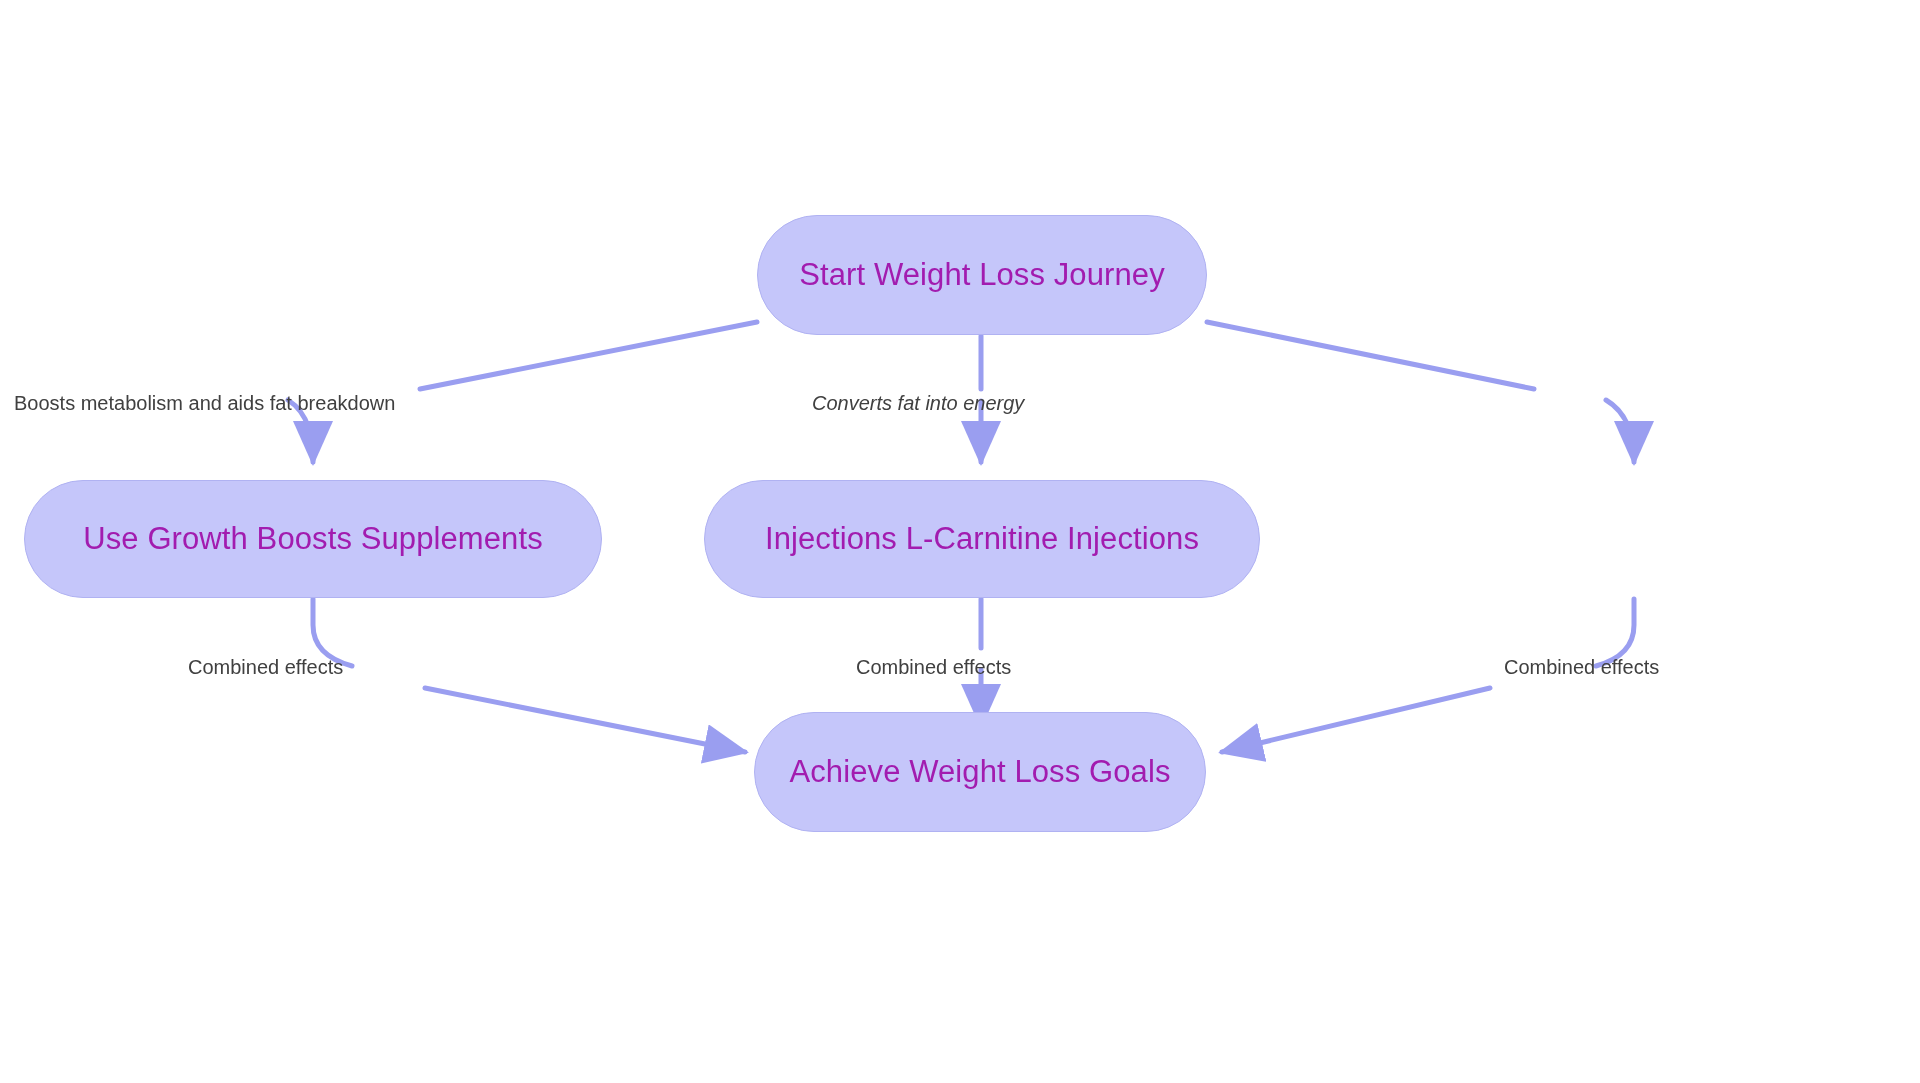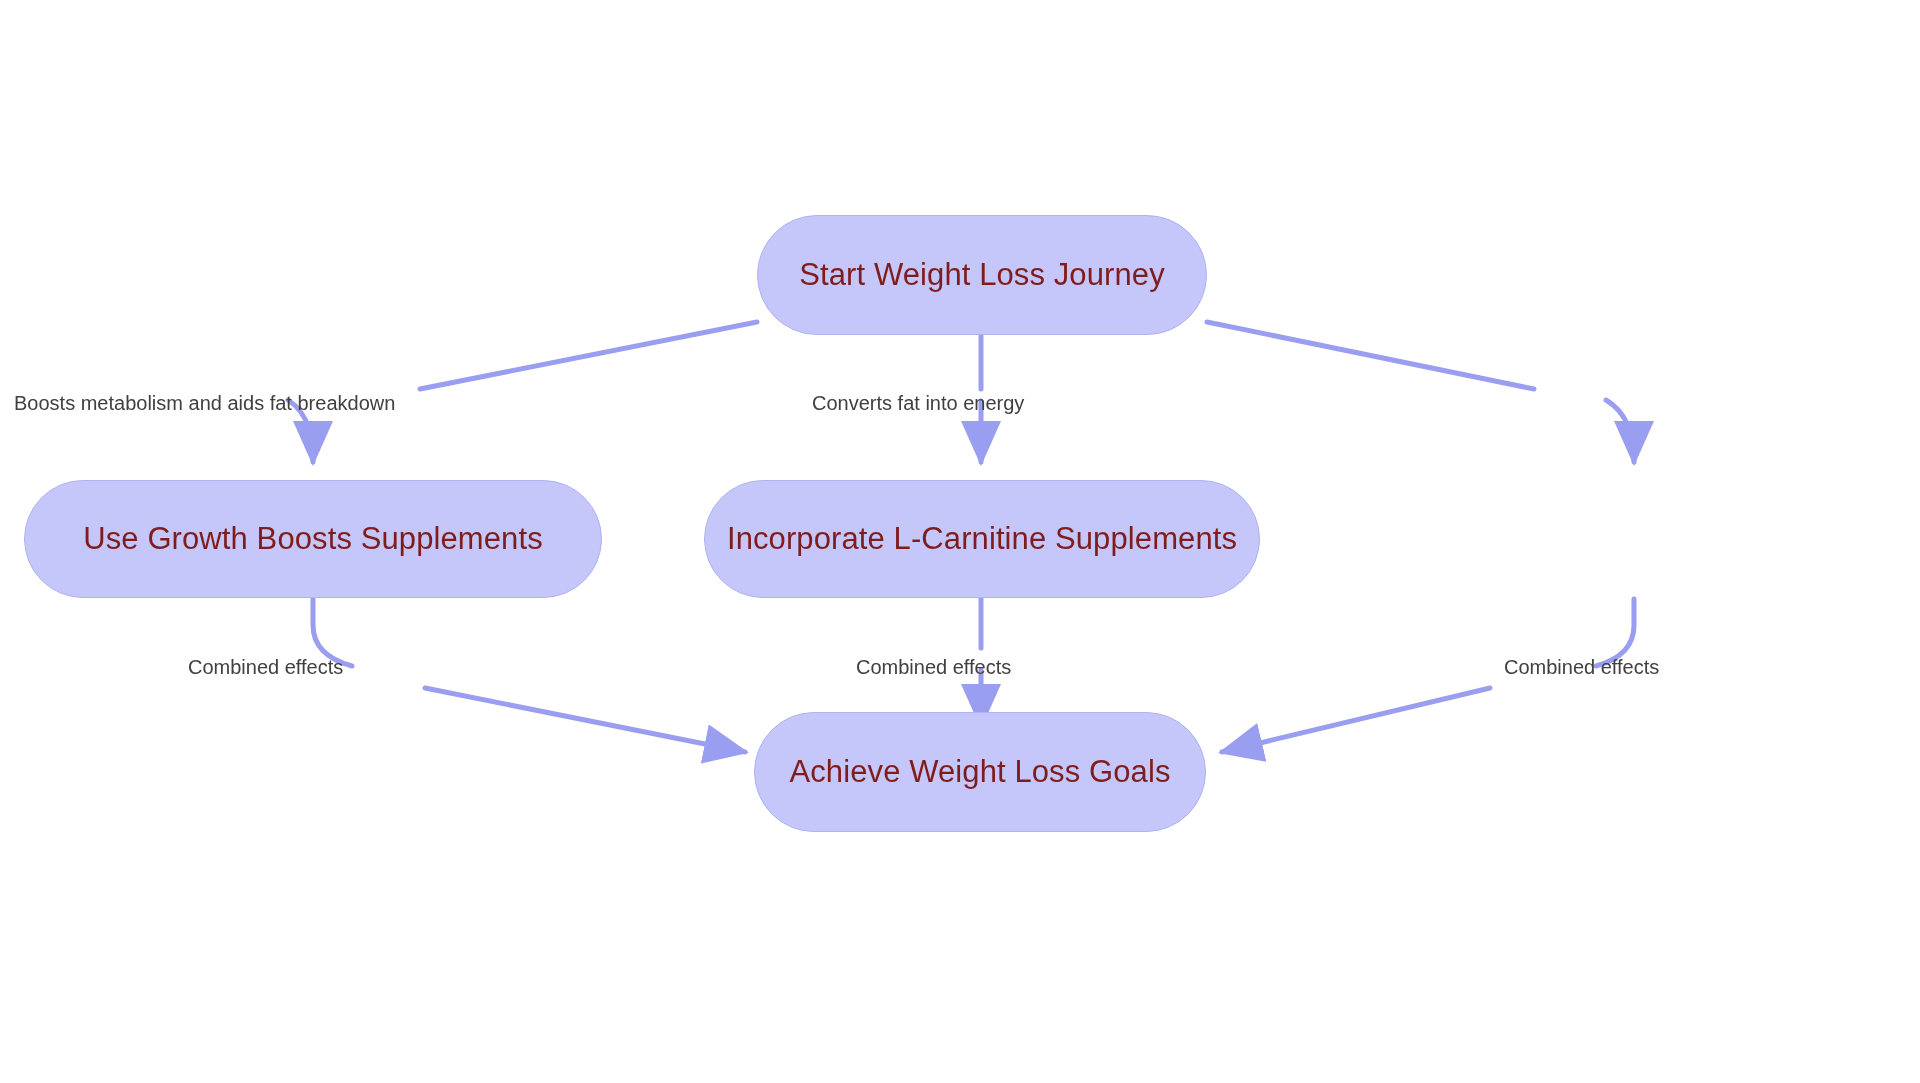--- a/index.html
+++ b/index.html
@@ -32,21 +32,21 @@
   }
   .node {
     position: absolute;
     box-sizing: border-box;
     background: #c5c6fa;
     border: 1.6px solid #b0b2f2;
     border-radius: 999px;
     display: flex;
     align-items: center;
     justify-content: center;
-    color: #7f1d1d;
+    color: #a21caf;
     font-size: 31px;
     font-family: "Liberation Sans", sans-serif;
     font-weight: 400;
     letter-spacing: 0.1px;
     white-space: nowrap;
     cursor: pointer;
   }
   .edge-label {
     position: absolute;
     color: #404040;
@@ -98,28 +98,28 @@
     <g>
       <path d="M 1634,599 L 1634,625 C 1634,648 1618,660 1596,666" fill="none" stroke="#9a9ef0" stroke-width="5" stroke-linecap="round"></path>
       <path d="M 1490,688 L 1222,752" fill="none" stroke="#9a9ef0" stroke-width="5" stroke-linecap="round" marker-end="url(#arrowhead)"></path>
     </g>
   </svg>
 
   <div class="node" id="node-start" style="left: 757px; top: 215px; width: 450px; height: 120px;">Start Weight Loss Journey</div>
 
   <div class="node" id="node-gh" style="left: 24px; top: 480px; width: 578px; height: 118px;">Use Growth Boosts Supplements</div>
 
-  <div class="node" id="node-lcar" style="left: 704px; top: 480px; width: 556px; height: 118px;">Incorporate L-Carnitine Supplements</div>
+  <div class="node" id="node-lcar" style="left: 704px; top: 480px; width: 556px; height: 118px;">Injections L-Carnitine Injections</div>
 
 
   <div class="node" id="node-goal" style="left: 754px; top: 696px; width: 452px; height: 120px; margin-top: 16px;">Achieve Weight Loss Goals</div>
 
   <div class="edge-label" style="left: 14px; top: 393px;">Boosts metabolism and aids fat breakdown</div>
 
-  <div class="edge-label" style="left: 812px; top: 393px;">Converts fat into energy</div>
+  <div class="edge-label" style="left: 812px; top: 393px; font-style: italic;">Converts fat into energy</div>
 
 
   <div class="edge-label" style="left: 188px; top: 657px;">Combined effects</div>
 
   <div class="edge-label" style="left: 856px; top: 657px;">Combined effects</div>
 
   <div class="edge-label" style="left: 1504px; top: 657px;">Combined effects</div>
 
 </div>
 

